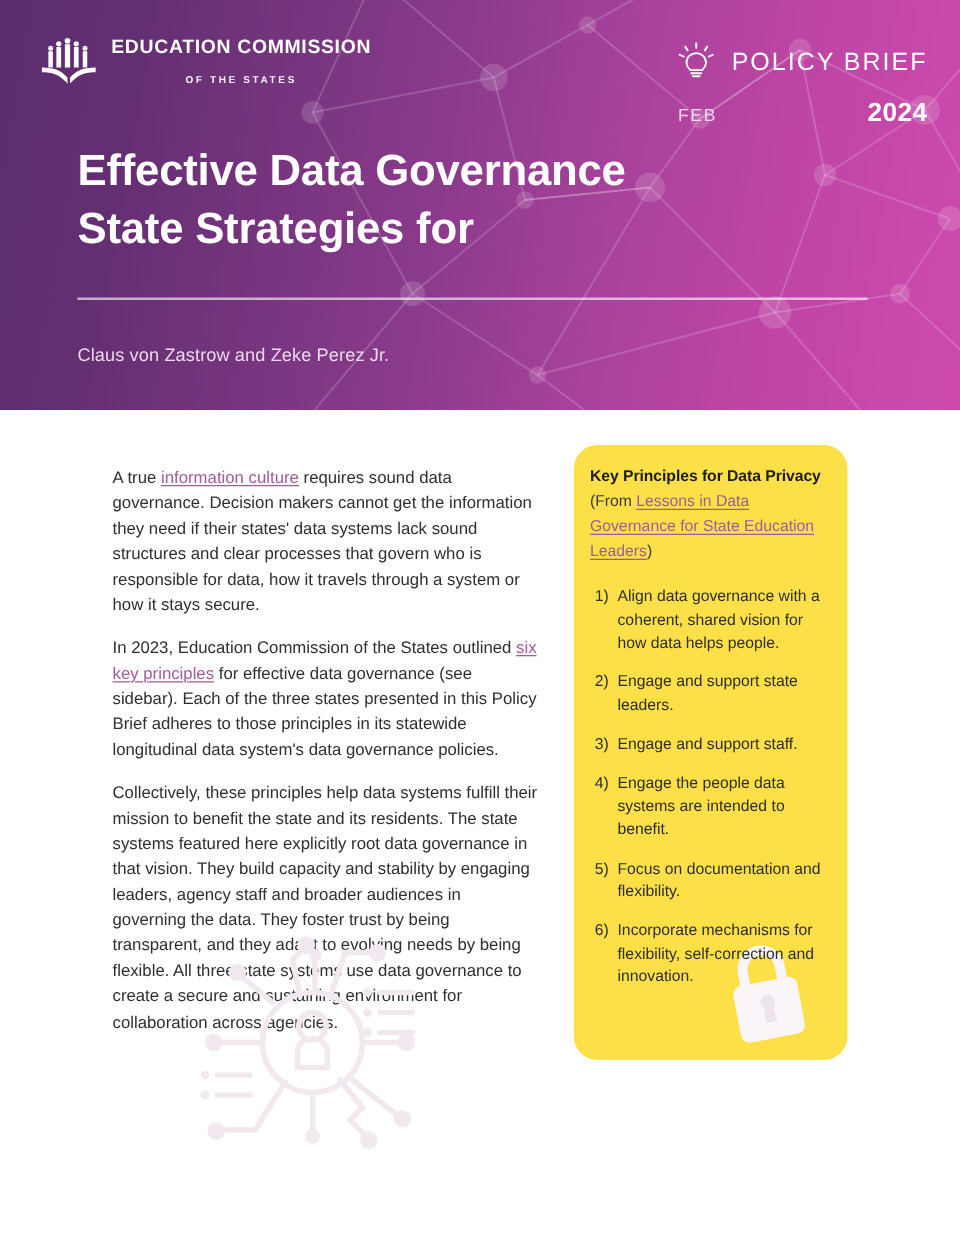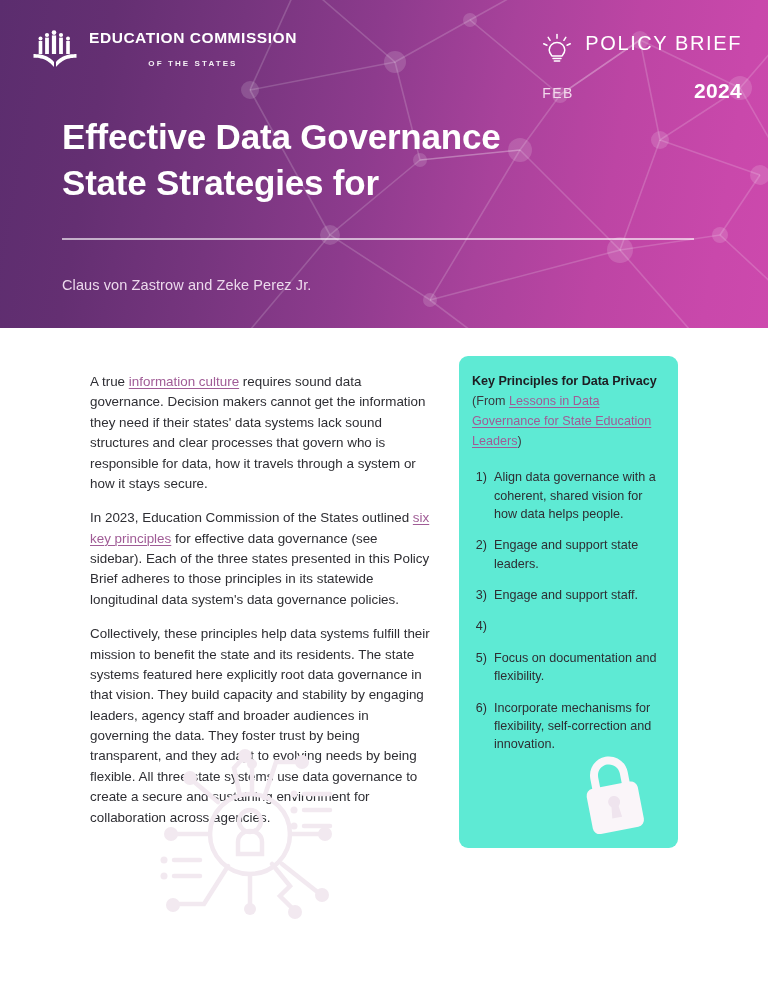--- a/index.html
+++ b/index.html
@@ -75,21 +75,21 @@
 
   
   .brief-block {
     position: absolute;
     right: 26px;
     top: 33px;
     text-align: right;
   }
   .brief-row1 {
     display: flex;
-    align-items: flex-start;
+    align-items: center;
     justify-content: flex-end;
     gap: 13px;
   }
   .bulb-icon { width: 30px; height: 34px; display: block; }
   .brief-label {
     color: #ffffff;
     font-size: 20px;
     font-weight: 400;
     letter-spacing: 1.6px;
     line-height: 1;
@@ -190,22 +190,22 @@
     pointer-events: none;
   }
 
   
   .sidebar {
     position: absolute;
     left: 459px;
     top: 28px;
     width: 219px;
     height: 492px;
-    background: #5eead4;
-    border-radius: 9px;
+    background: #fde047;
+    border-radius: 19px;
     overflow: hidden;
   }
   .lock-wm {
     position: absolute;
     right: 26px;
     bottom: 8px;
     width: 78px;
     height: 88px;
     pointer-events: none;
   }
@@ -431,20 +431,21 @@
           <li class="sb-item">
             <span class="sb-num">2)</span>
             <span class="sb-txt">Engage and support state leaders.</span>
           </li>
           <li class="sb-item">
             <span class="sb-num">3)</span>
             <span class="sb-txt">Engage and support staff.</span>
           </li>
           <li class="sb-item">
             <span class="sb-num">4)</span>
+            <span class="sb-txt">Engage the people data systems are intended to benefit.</span>
           </li>
           <li class="sb-item">
             <span class="sb-num">5)</span>
             <span class="sb-txt">Focus on documentation and flexibility.</span>
           </li>
           <li class="sb-item">
             <span class="sb-num">6)</span>
             <span class="sb-txt">Incorporate mechanisms for flexibility, self-correction and innovation.</span>
           </li>
         </ol>

